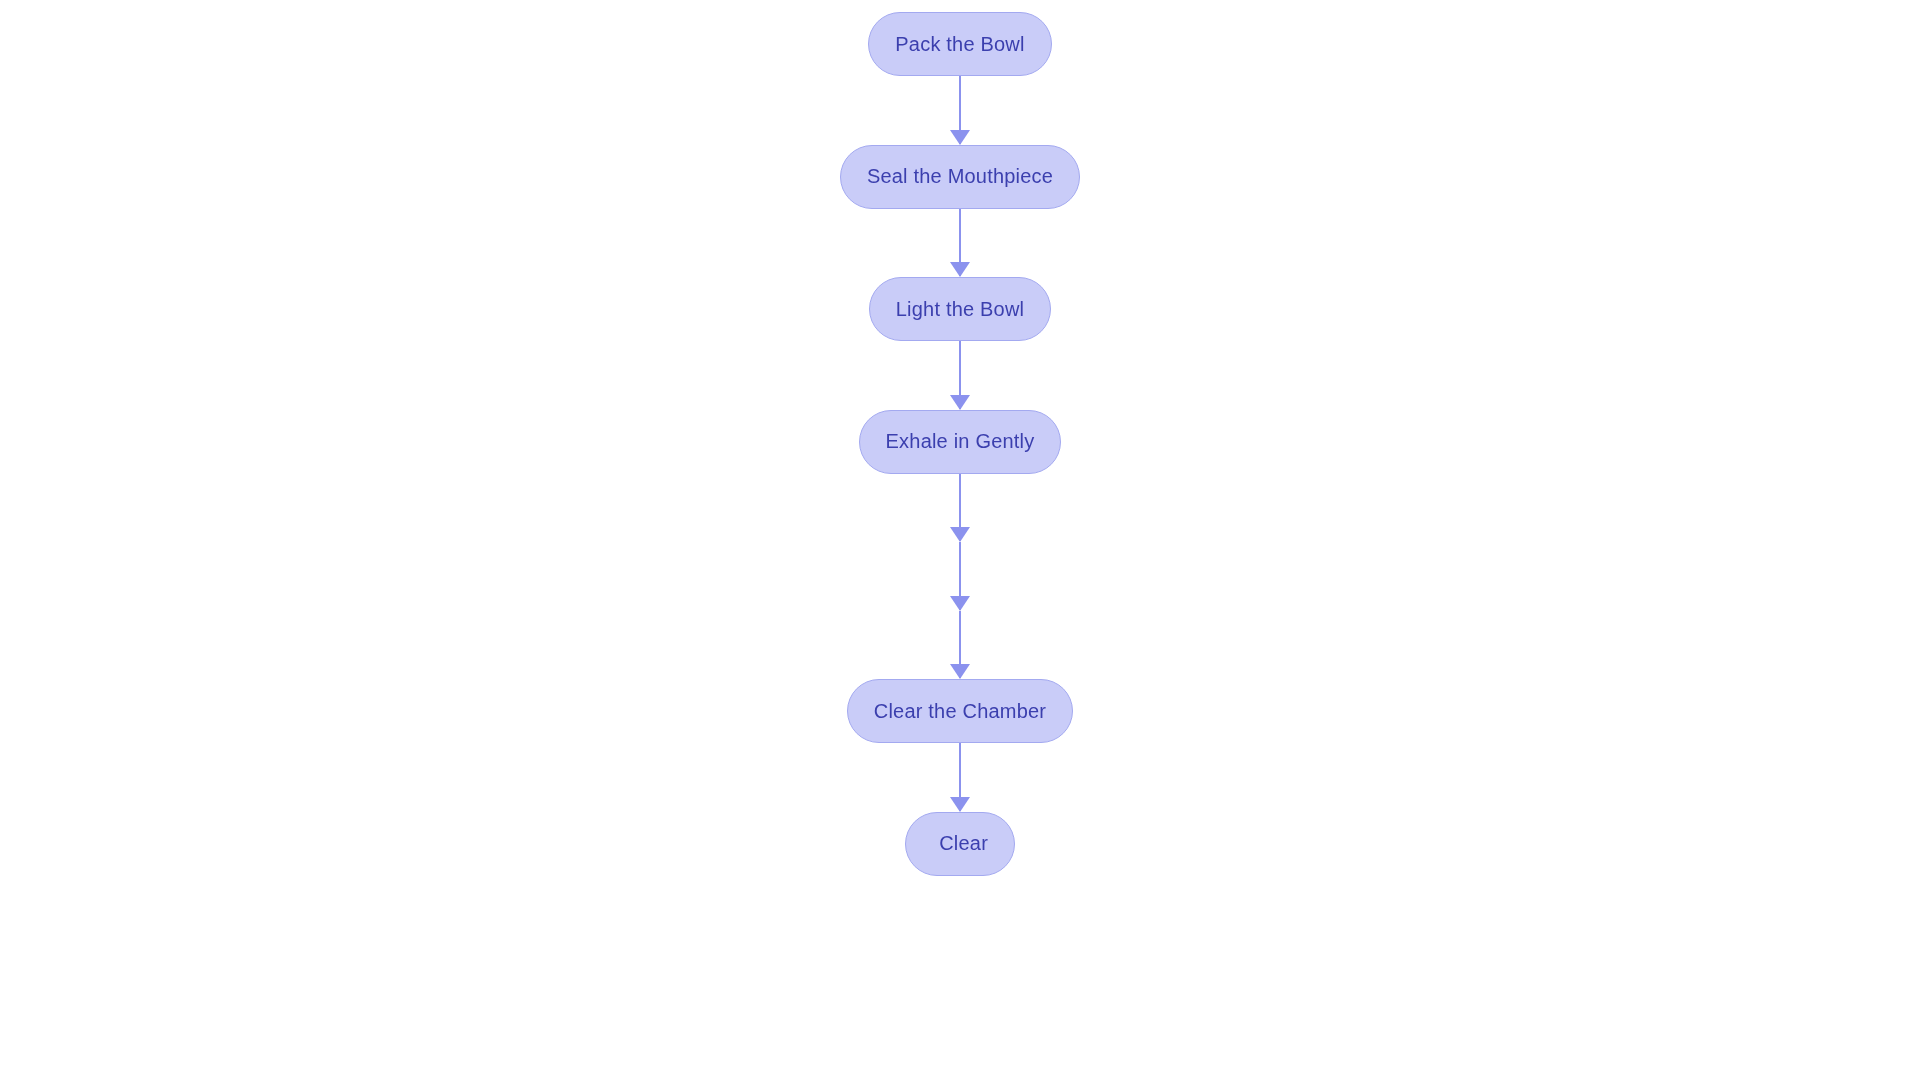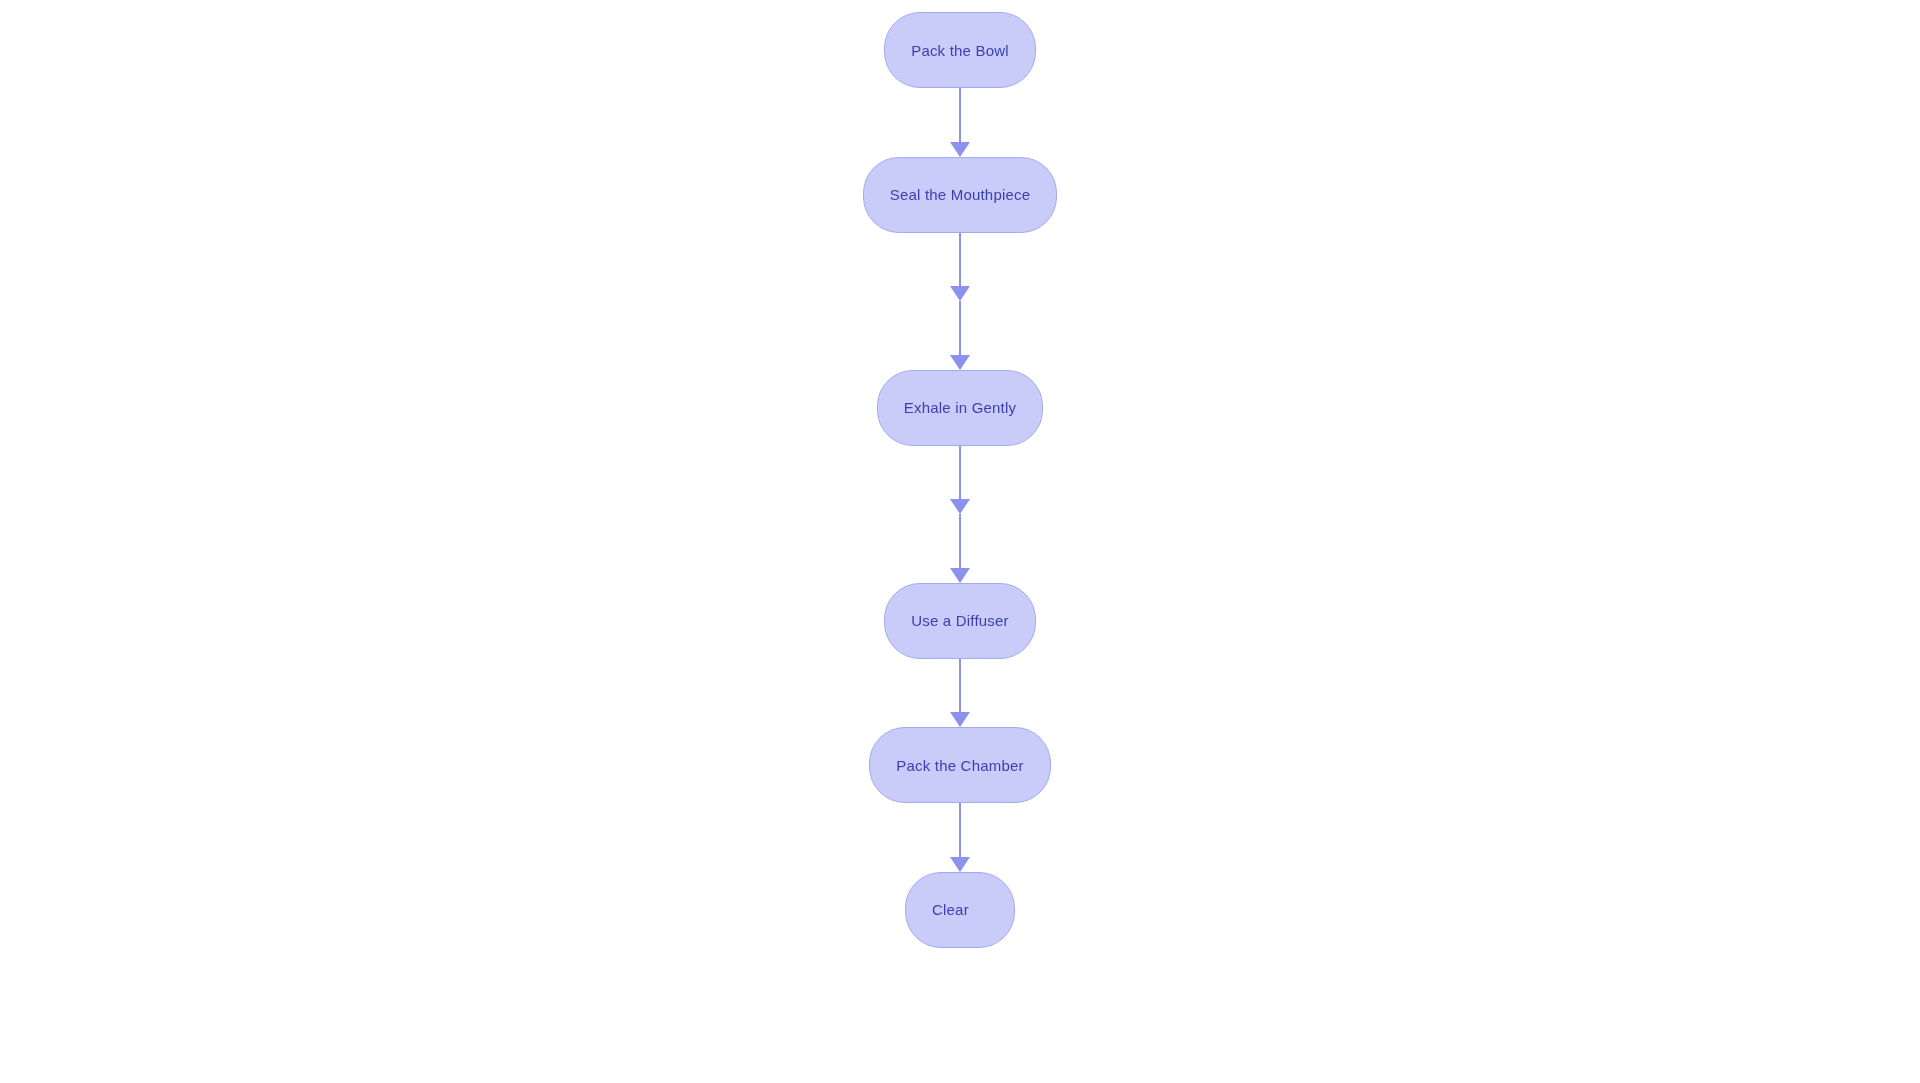--- a/index.html
+++ b/index.html
@@ -23,31 +23,31 @@
     width: 1920px;
     height: 1083px;
     display: flex;
     flex-direction: column;
     align-items: center;
     padding-top: 12px;
     overflow: hidden;
   }
   .node {
     flex: 0 0 auto;
-    height: 76px;
+    height: 64px;
     min-width: 110px;
     padding: 0 26px;
     border-radius: 36px;
     background: var(--node-fill);
     border: 1.5px solid var(--node-border);
     color: var(--node-text);
     display: flex;
     align-items: center;
-    justify-content: flex-start;
-    font-size: 15px;
+    justify-content: flex-end;
+    font-size: 20px;
     letter-spacing: 0.2px;
     white-space: nowrap;
   }
   .edge {
     flex: 0 0 auto;
     position: relative;
     width: 22px;
     height: 68.5px;
   }
   .edge-line {
@@ -87,20 +87,23 @@
 
   <div class="node">
     <span>Seal the Mouthpiece</span>
   </div>
 
   <div class="edge">
     <div class="edge-line"></div>
     <div class="edge-head"></div>
   </div>
 
+  <div class="node">
+    <span>Light the Bowl</span>
+  </div>
 
   <div class="edge">
     <div class="edge-line"></div>
     <div class="edge-head"></div>
   </div>
 
   <div class="node">
     <span>Exhale in Gently</span>
   </div>
 
@@ -108,31 +111,28 @@
     <div class="edge-line"></div>
     <div class="edge-head"></div>
   </div>
 
 
   <div class="edge">
     <div class="edge-line"></div>
     <div class="edge-head"></div>
   </div>
 
-  <div class="node">
-    <span>Use a Diffuser</span>
-  </div>
 
   <div class="edge">
     <div class="edge-line"></div>
     <div class="edge-head"></div>
   </div>
 
   <div class="node">
-    <span>Pack the Chamber</span>
+    <span>Clear the Chamber</span>
   </div>
 
   <div class="edge">
     <div class="edge-line"></div>
     <div class="edge-head"></div>
   </div>
 
   <div class="node node-last">
     <span>Clear</span>
   </div>

